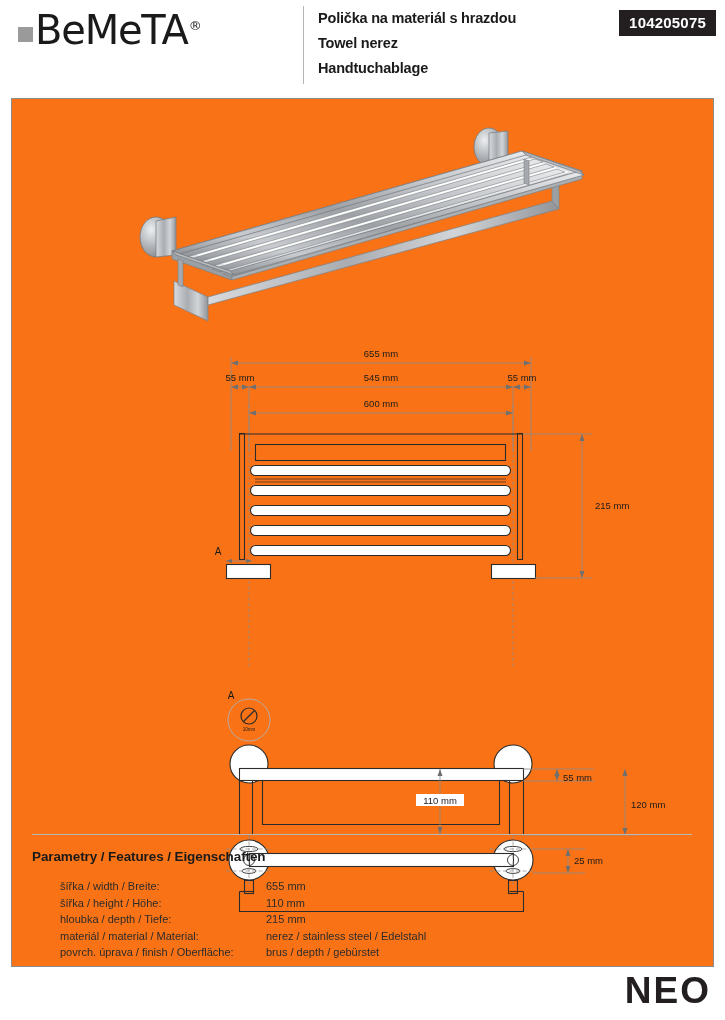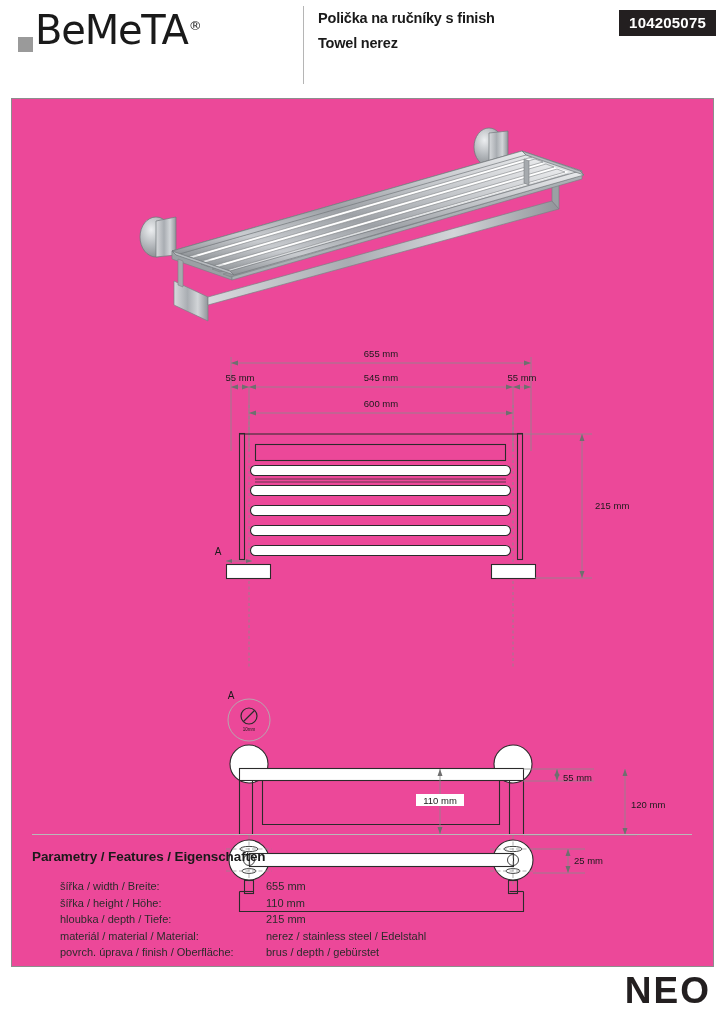--- a/index.html
+++ b/index.html
@@ -20,21 +20,21 @@
   .header {
     position: absolute;
     left: 0; top: 0;
     width: 725px;
     height: 96px;
   }
   .logo-block {
     position: absolute;
     left: 18px; top: 8px;
     display: flex;
-    align-items: flex-end;
+    align-items: center;
   }
   .logo-square {
     width: 15px; height: 15px;
     background: #9a9a9a;
     margin-top: 9px;
     margin-right: 2px;
     flex: 0 0 auto;
   }
   .logo-word {
     font-family: "DejaVu Sans", sans-serif;
@@ -88,21 +88,21 @@
   }
 
   
   .frame {
     position: absolute;
     left: 11px; top: 98px;
     width: 703px;
     height: 869px;
     border: 1px solid #8d8d8d;
     box-sizing: border-box;
-    background: #ec4899;
+    background: #f97316;
   }
 
   
   .photo {
     position: absolute;
     left: 100px; top: 10px;
     width: 510px; height: 235px;
   }
 
   
@@ -164,22 +164,23 @@
 <div class="header">
 
   <div class="logo-block">
     <div class="logo-square"></div>
     <div class="logo-word"><span>BeMeTA</span><span class="logo-reg">®</span></div>
   </div>
 
   <div class="header-divider"></div>
 
   <div class="titles">
-    <div>Polička na ručníky s finish</div>
+    <div>Polička na materiál s hrazdou</div>
     <div>Towel nerez</div>
+    <div>Handtuchablage</div>
   </div>
 
   <div class="code-badge">104205075</div>
 </div>
 
 <div class="frame">
 
   <div class="photo">
     <svg viewBox="0 0 510 235" width="510" height="235">
       <defs>

